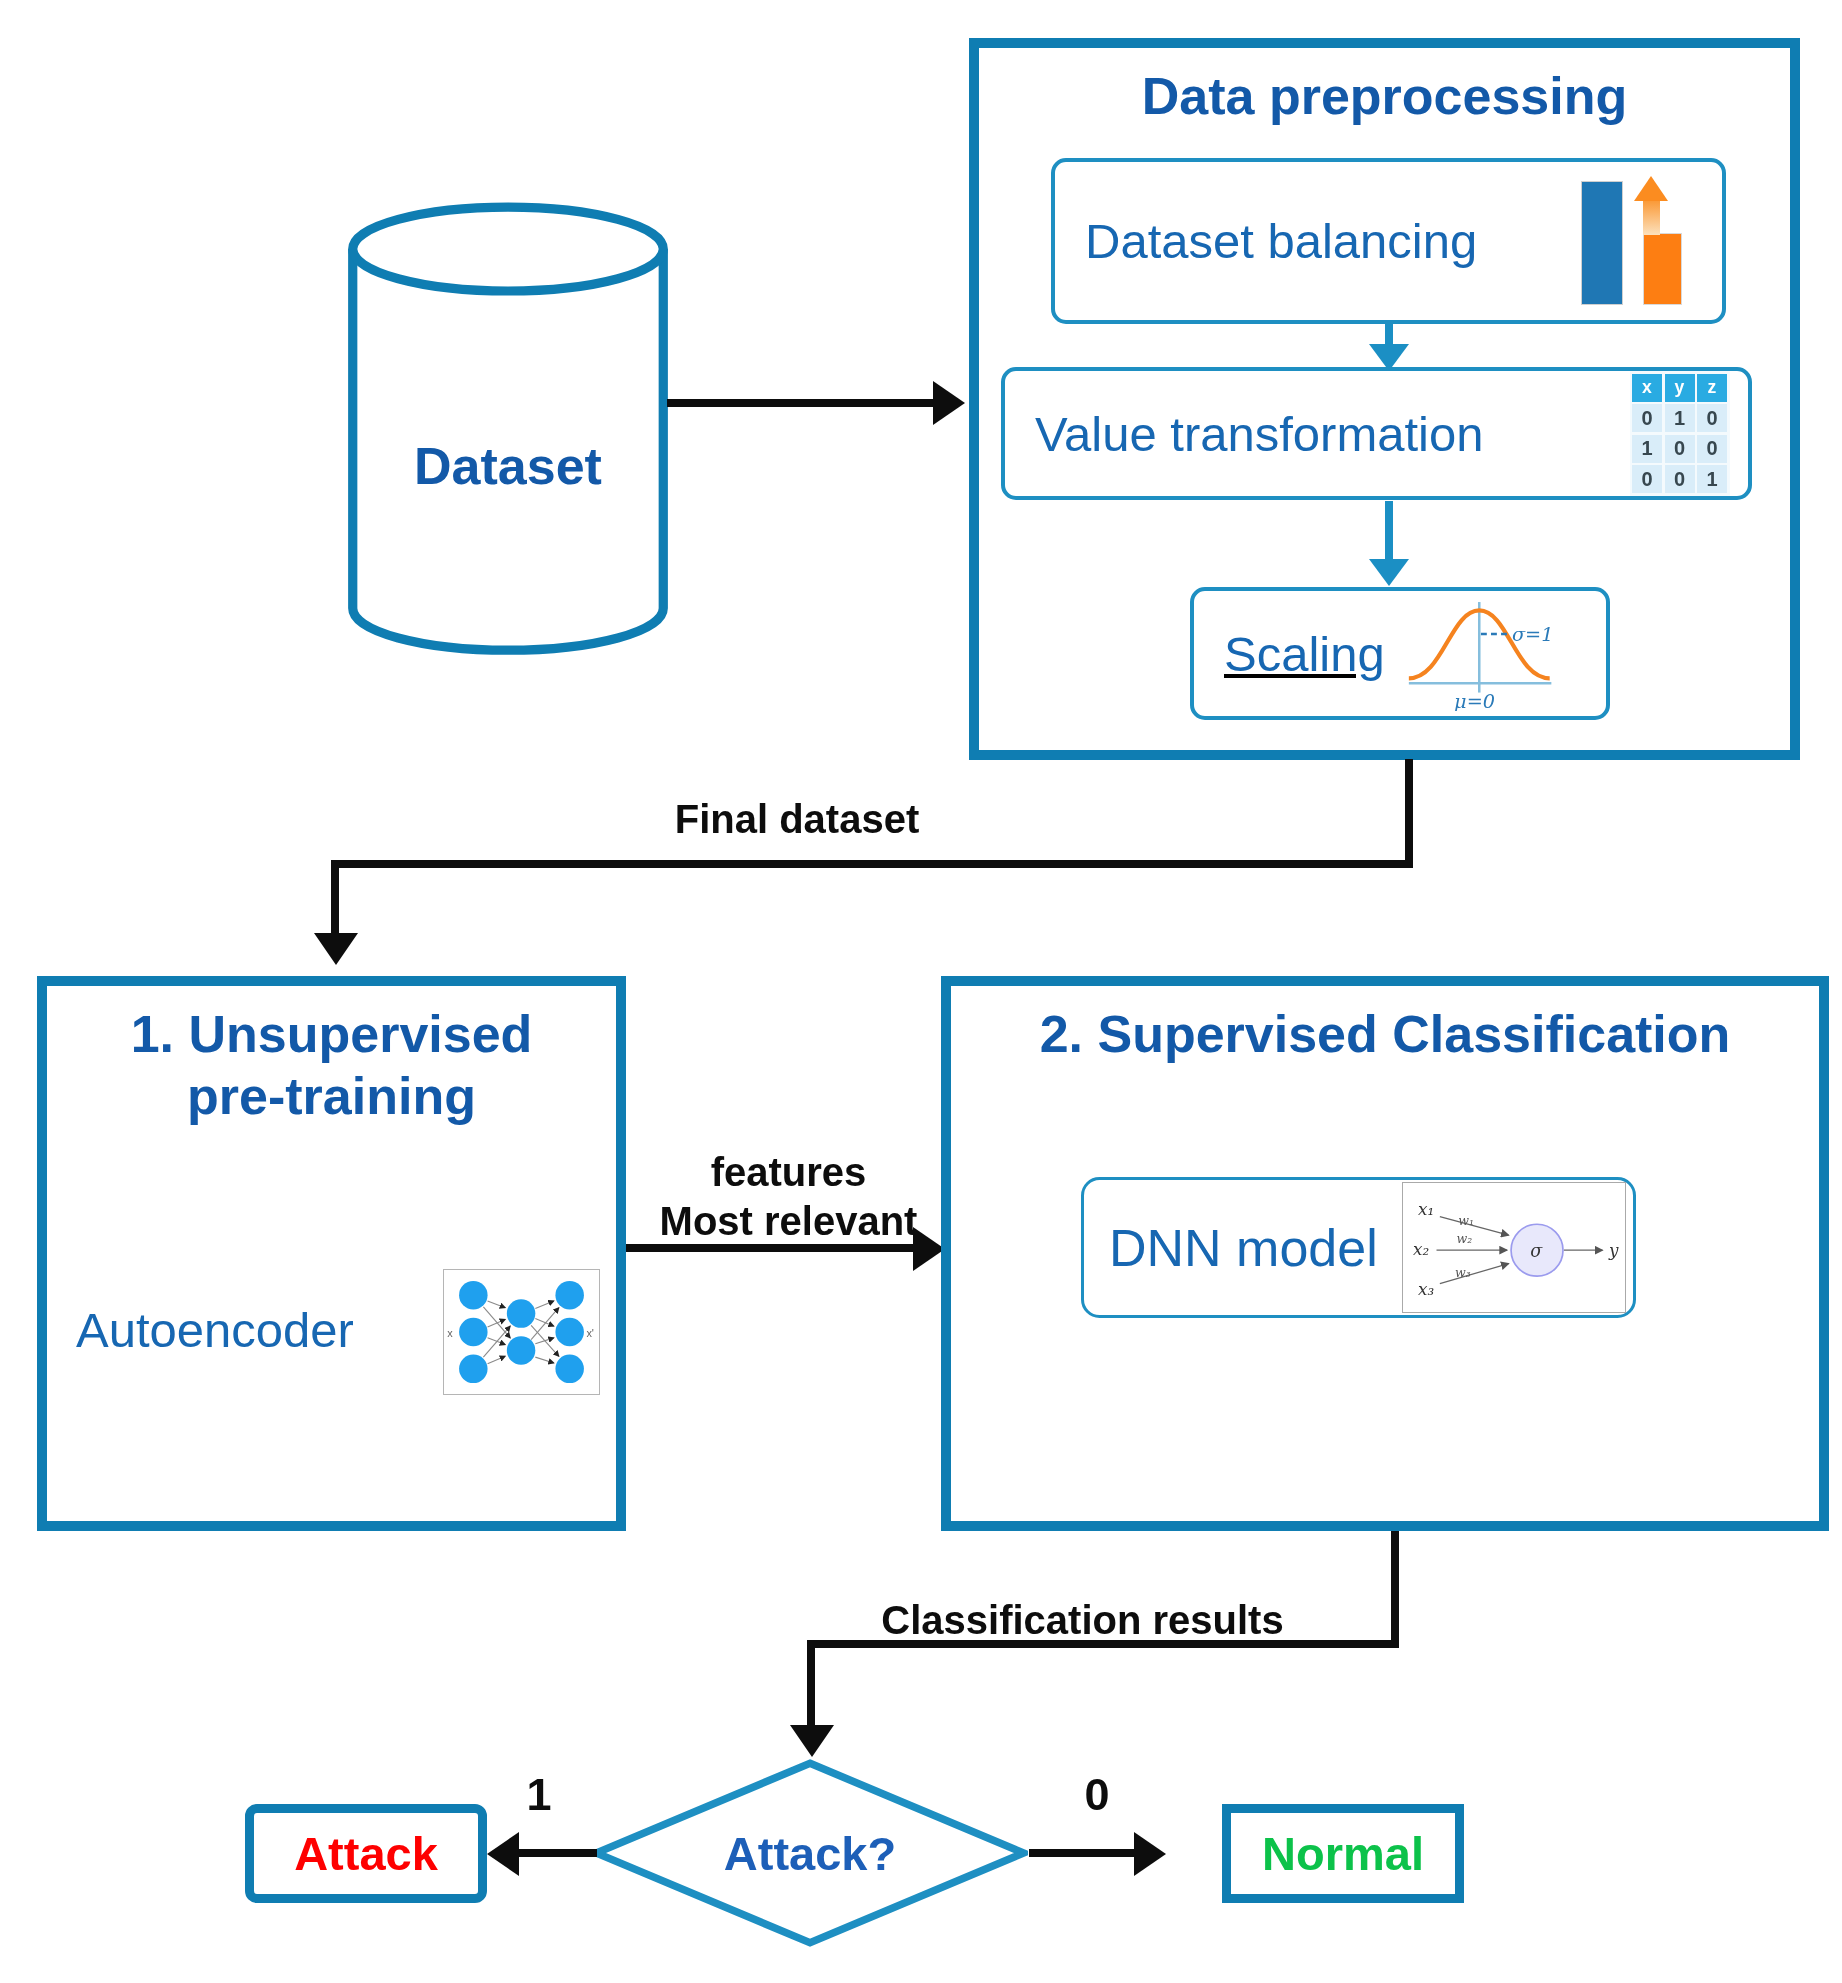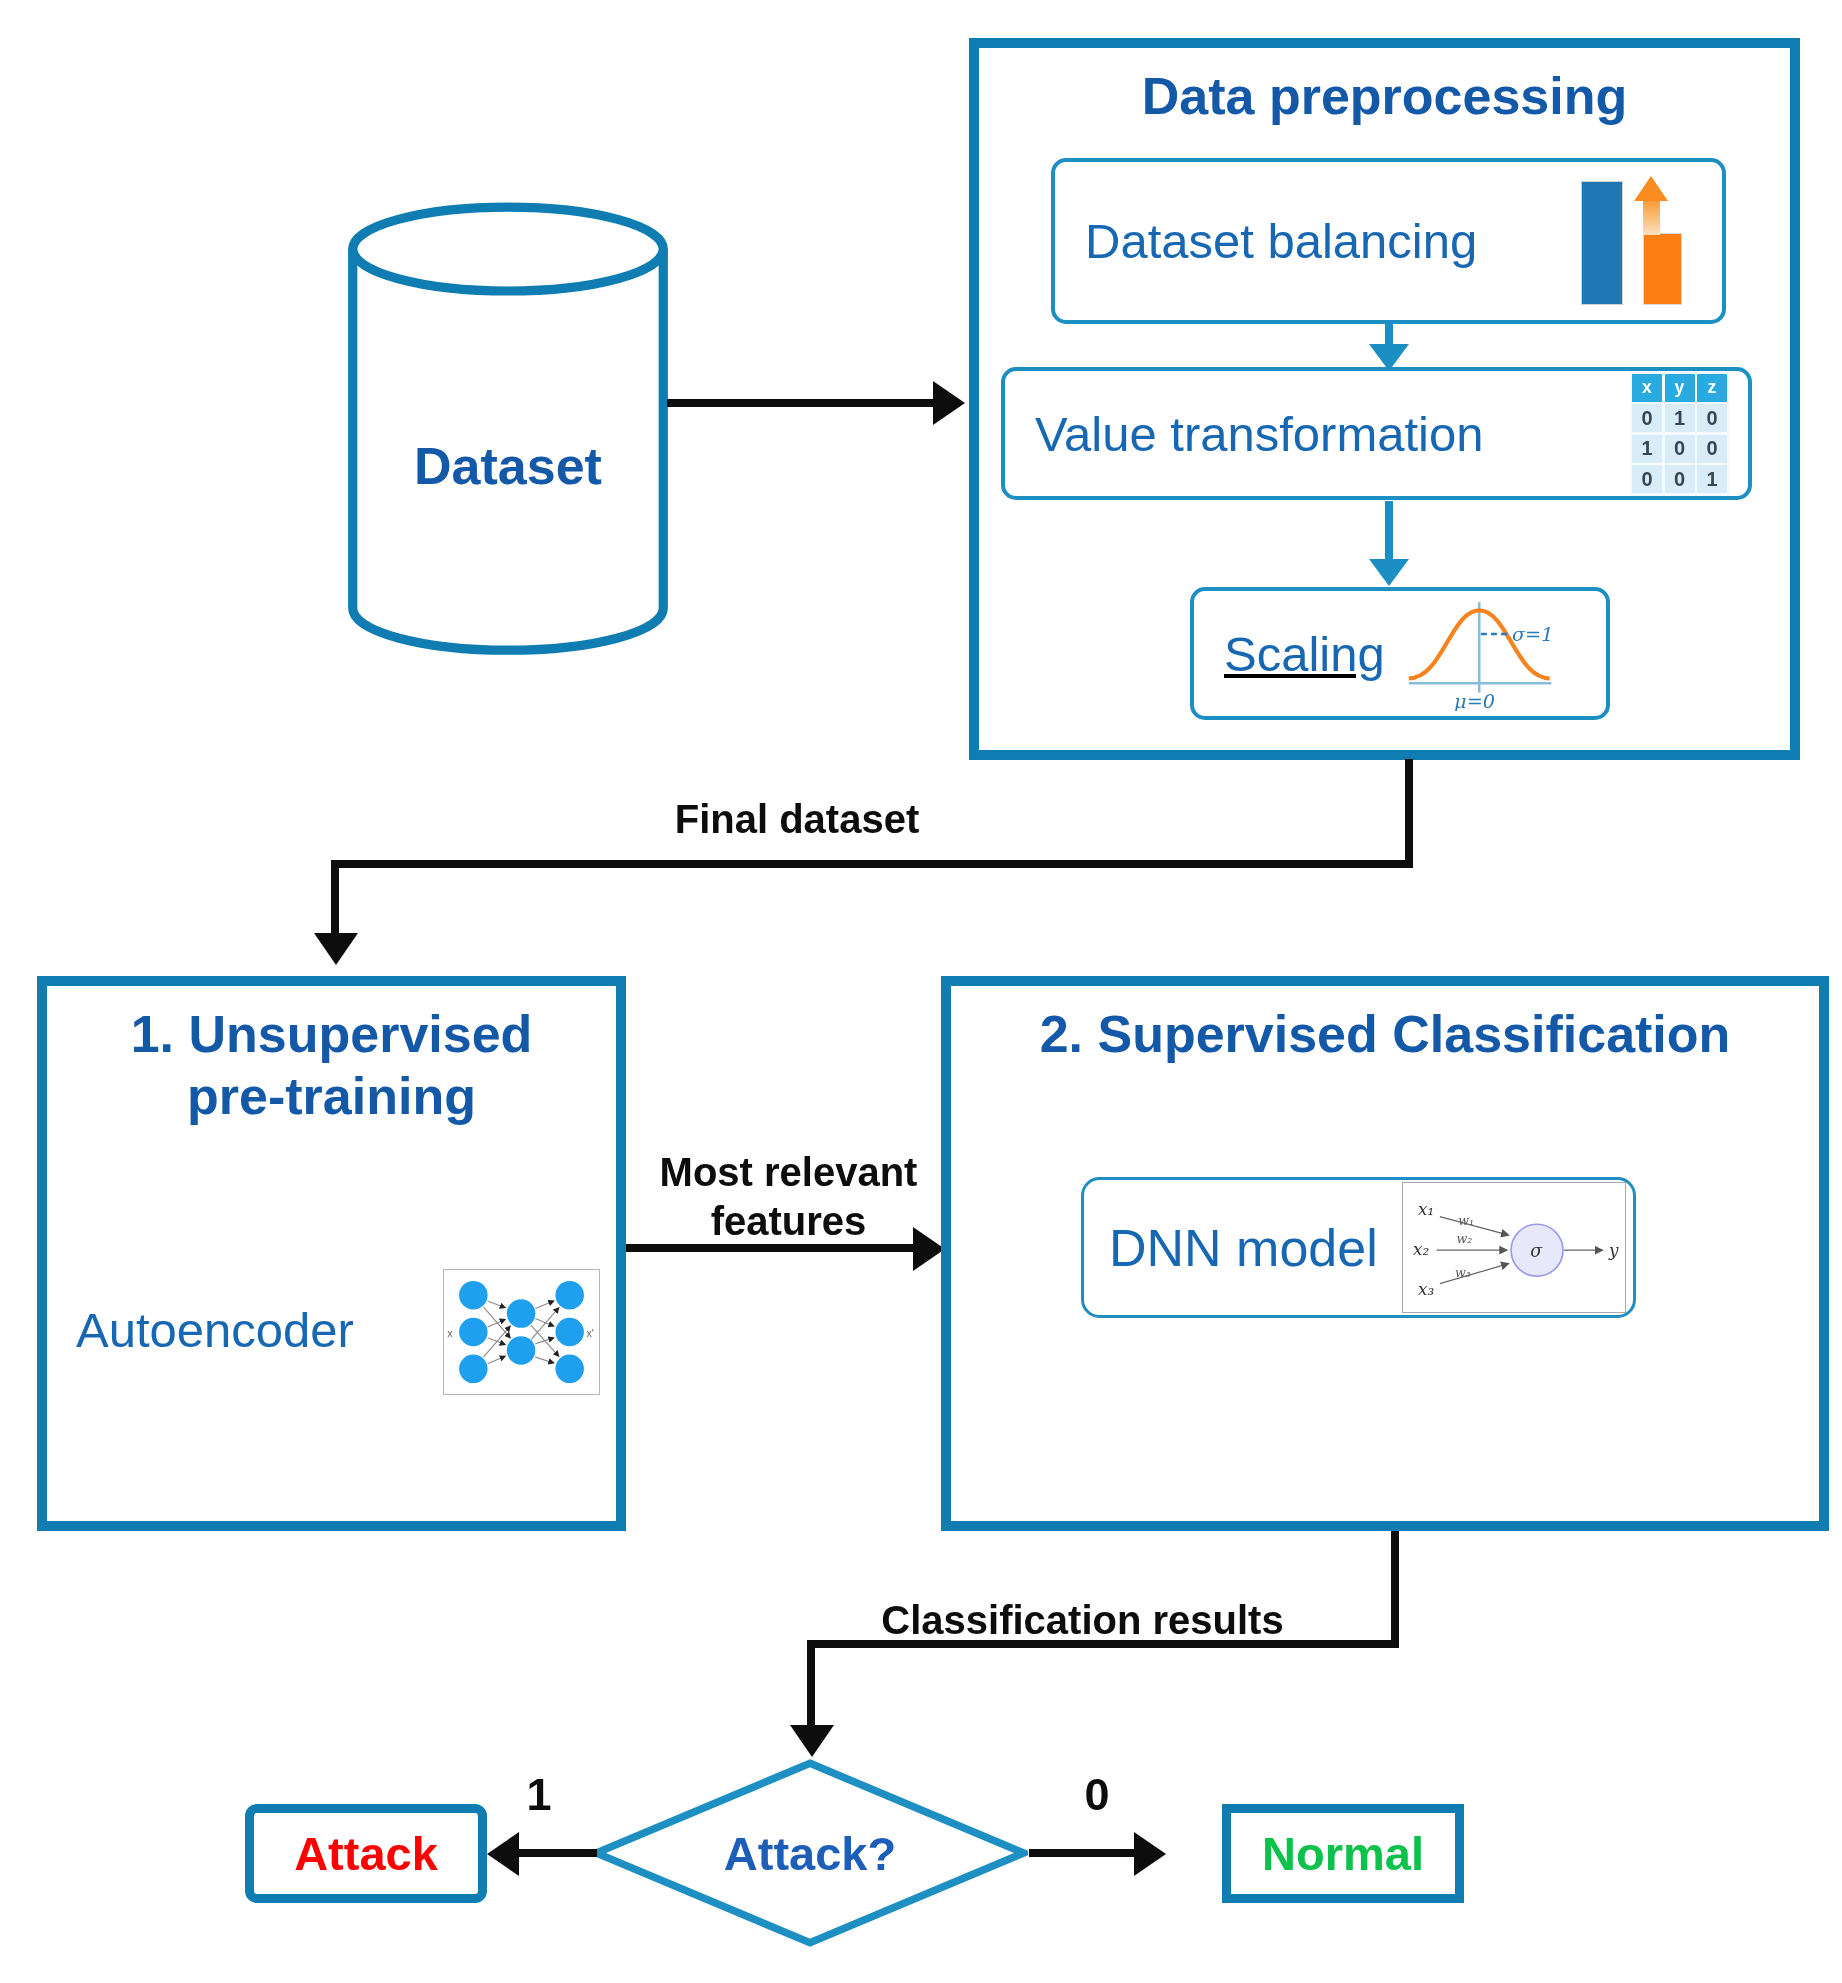--- a/index.html
+++ b/index.html
@@ -174,22 +174,22 @@
         <circle cx="150" cy="30" r="17"></circle>
           <circle cx="150" cy="74" r="17"></circle>
           <circle cx="150" cy="118" r="17"></circle>
       </g>
       <text x="4" y="80" font-size="13" fill="#666">x</text>
       <text x="170" y="80" font-size="13" fill="#666">x'</text>
     </svg>
   </div>
 
   <div class="flow-label" style="left:587px; top:1148px; width:403px;">
+    <div>features</div>
     <div>Most relevant</div>
-    <div>features</div>
   </div>
   <div class="hline" style="left:626px; top:1244px; width:290px; height:8.4px;"></div>
   <div class="arr arr-right" style="left:913px; top:1227px;"></div>
 
   <div class="big-box" style="left:941px; top:976px; width:888px; height:555px;">
     <div class="big-title">2. Supervised Classification</div>
   </div>
 
   <div class="sub-box" style="left:1081px; top:1177px; width:555px; height:141px; border-radius:18.5px; border-width:3.4px; padding:0 6.7px 0 25px;">
     <span class="sub-label" style="font-size:52px;">DNN model</span>

